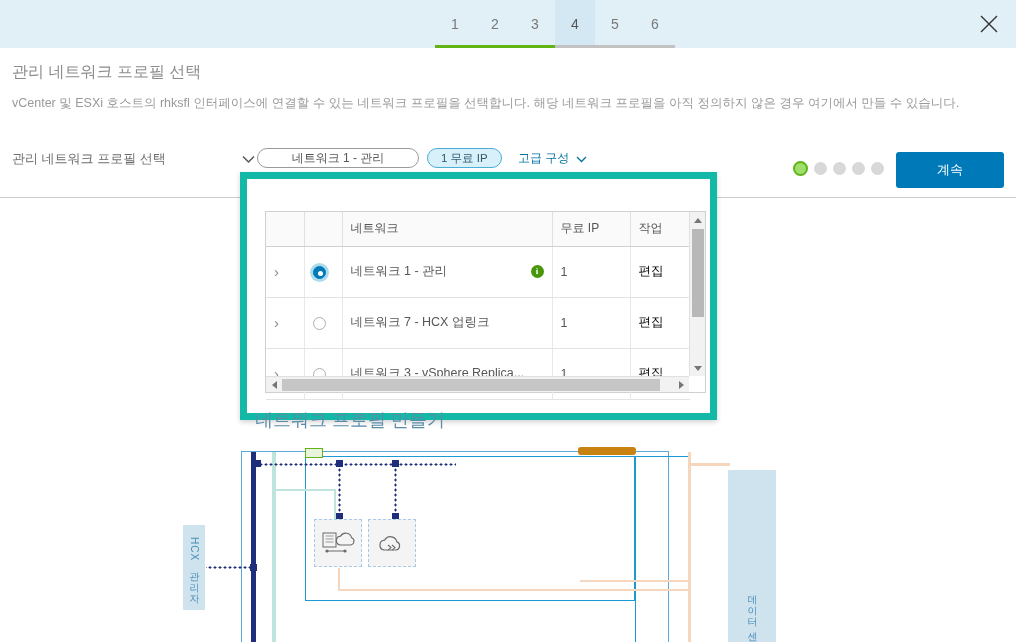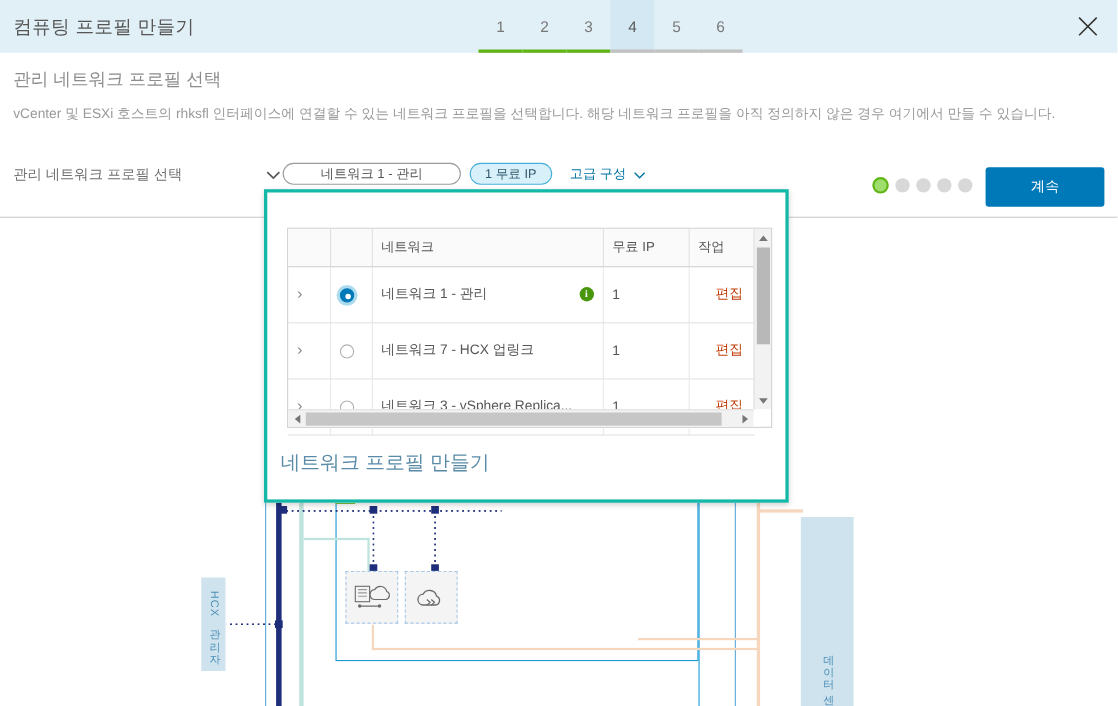--- a/index.html
+++ b/index.html
@@ -141,22 +141,22 @@
   .sq { position: absolute; background: #1f2e7a; width: 7px; height: 7px; }
   .icon-card {
     position: absolute; width: 48px; height: 48px;
     background: #f4f4f4; border: 1.5px dashed #a9c9e8;
     display: flex; align-items: center; justify-content: center;
   }
 
   
   .dd-panel {
     position: absolute; left: 240px; top: 172px;
-    width: 477px; height: 285px;
-    background: #fff; border: 3px solid #14b8a6;
+    width: 477px; height: 248px;
+    background: #fff; border: 7px solid #14b8a6;
     box-shadow: 0 2px 5px rgba(0,0,0,.18);
     z-index: 40;
   }
   .dd-table-wrap {
     position: absolute; left: 18px; top: 32px;
     width: 441px; height: 182px;
     border: 1px solid #d0d0d0; background: #fff;
   }
   table.dd-table { border-collapse: collapse; width: 424px; table-layout: fixed; }
   table.dd-table th {
@@ -195,21 +195,21 @@
   }
   .net-cell { display: flex; align-items: center; justify-content: space-between; }
   .net-name { white-space: nowrap; overflow: hidden; text-overflow: ellipsis; }
   .info-ico {
     width: 13px; height: 13px; border-radius: 50%; background: #48960c;
     color: #fff; font-size: 9px; font-weight: bold; line-height: 13px;
     text-align: center; flex: 0 0 auto; margin-left: 6px;
     font-family: "Liberation Serif", serif;
   }
   .ip-val { color: #9b7b4a; }
-  .edit-link { color: #c2410c; cursor: pointer; margin-left: 16px; }
+  .edit-link { color: #000000; cursor: pointer; }
 
   
   .vscroll {
     position: absolute; right: 0; top: 0; width: 16px; bottom: 16px;
     background: #f2f2f2; border-left: 1px solid #e0e0e0; cursor: pointer;
   }
   .vscroll .thumb {
     position: absolute; left: 2px; top: 17px; width: 12px; height: 88px;
     background: #b8b8b8;
   }
@@ -241,21 +241,20 @@
     font-size: 13px; border: none; border-radius: 3px; cursor: pointer;
     font-family: inherit; z-index: 41;
   }
 </style>
 </head>
 <body>
 
 <div id="app">
 
   <div class="wiz-header">
-    <div class="wiz-title">컴퓨팅 프로필 만들기</div>
 
     <div class="steps">
       <div class="step done">
         <span>1</span>
         <span class="bar"></span>
       </div>
       <div class="step done">
         <span>2</span>
         <span class="bar"></span>
       </div>

